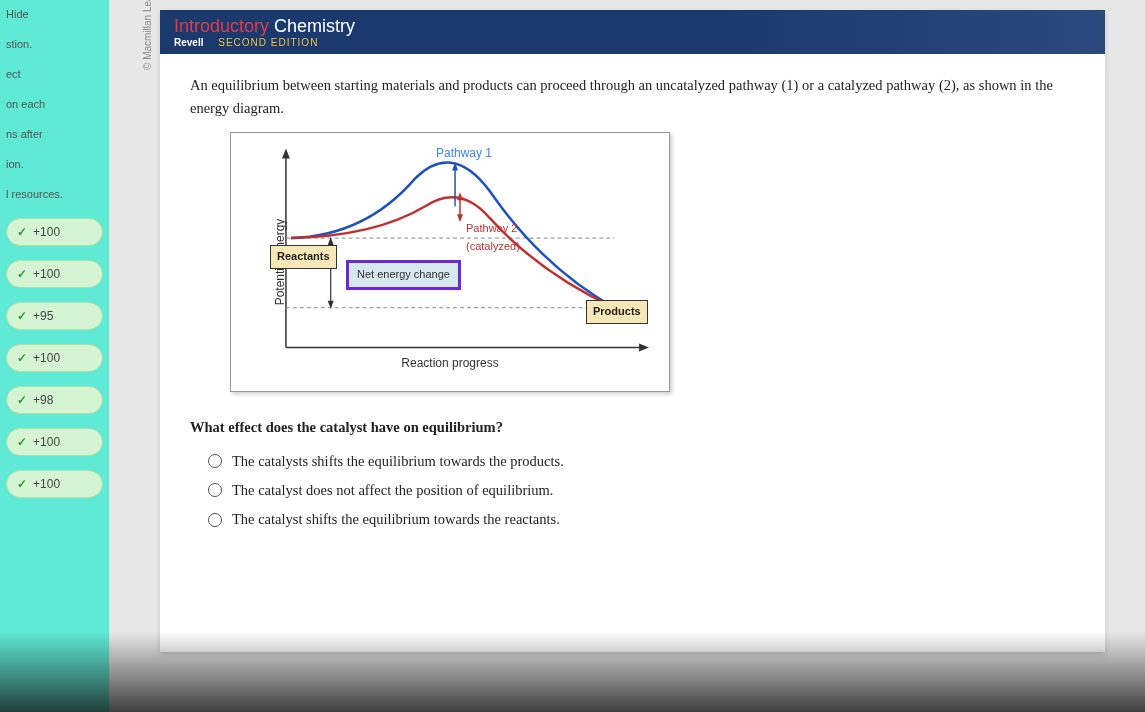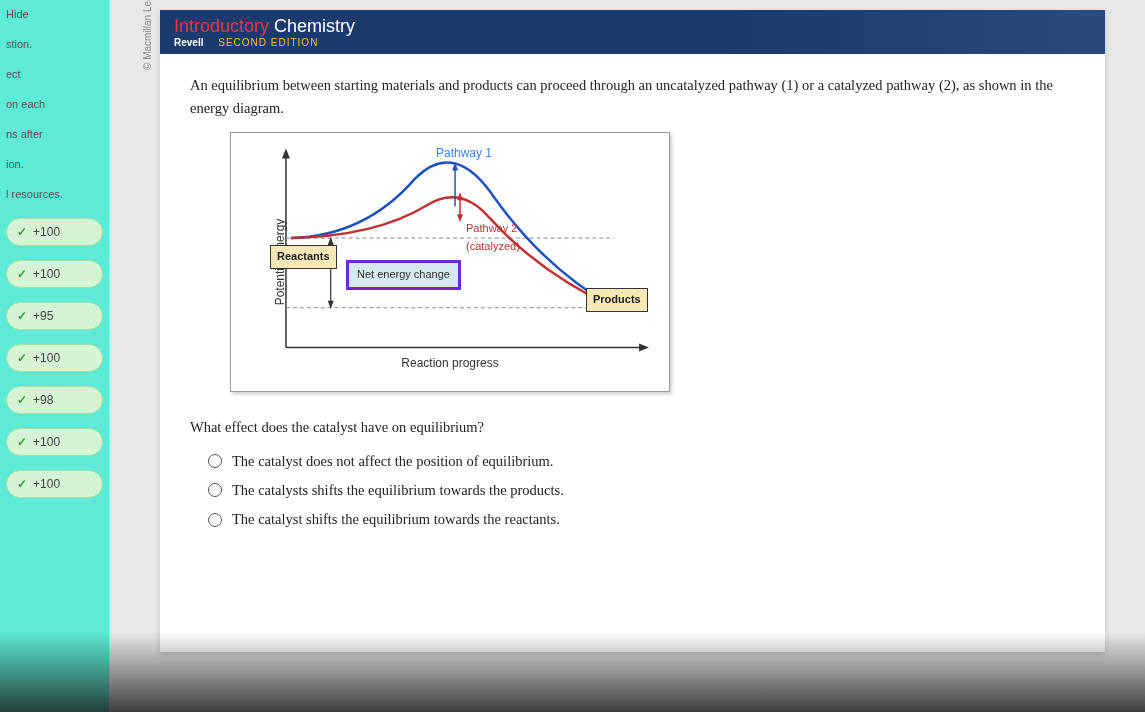--- a/index.html
+++ b/index.html
@@ -108,21 +108,21 @@
   .pathway1-label { position: absolute; color: #3b82f6; font-size: 12px; }
   .pathway2-label { position: absolute; color: #c03030; font-size: 11px; text-align: left; }
   .net-box {
     position: absolute;
     background: #d8e8f0;
     border: 3px solid #6d28d9;
     padding: 3px 8px;
     font-size: 11px;
     color: #333;
   }
-  .question-text { margin-top: 3px; margin-bottom: 10px; }
+  .question-text { margin-top: 3px; margin-bottom: 10px; font-weight: bold; }
   .option {
     display: flex;
     align-items: center;
     gap: 10px;
     margin: 6px 0 6px 18px;
     cursor: pointer;
   }
   .radio {
     width: 14px; height: 14px;
     border: 1.5px solid #555;
@@ -220,35 +220,35 @@
             <polygon points="55,89 52,97 58,97" fill="#333"></polygon>
             <polygon points="55,161 52,153 58,153" fill="#333"></polygon>
           </svg>
           <div class="pathway1-label" style="left:160px; top:-4px;">Pathway 1</div>
           <div class="label-box" style="left:-6px; top:78px;margin-top:19px;">Reactants</div>
           <div class="pathway2-label" style="left:190px; top:72px;">
             <span>Pathway 2</span><br>
             <span>(catalyzed)</span>
           </div>
           <div class="net-box" style="left:70px; top:112px;">Net energy change</div>
-          <div class="label-box" style="left:310px; top:140px;">Products</div>
+          <div class="label-box" style="left:310px; top:152px;">Products</div>
         </div>
       </div>
 
       <p class="question-text">What effect does the catalyst have on equilibrium?</p>
 
+      <div class="option">
+        <span class="radio"></span>
+        <span>The catalysts shifts the equilibrium towards the products.</span>
+      </div>
       <div class="option">
         <span class="radio"></span>
         <span>The catalyst does not affect the position of equilibrium.</span>
       </div>
       <div class="option">
         <span class="radio"></span>
-        <span>The catalysts shifts the equilibrium towards the products.</span>
-      </div>
-      <div class="option">
-        <span class="radio"></span>
         <span>The catalyst shifts the equilibrium towards the reactants.</span>
       </div>
     </div>
   </div>
 </div>
 
 <div class="keyboard-hint"></div>
 
 </body></html>

